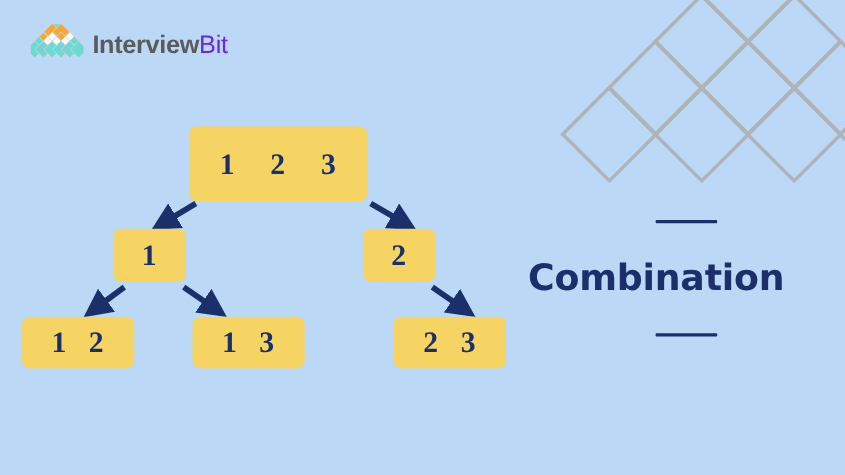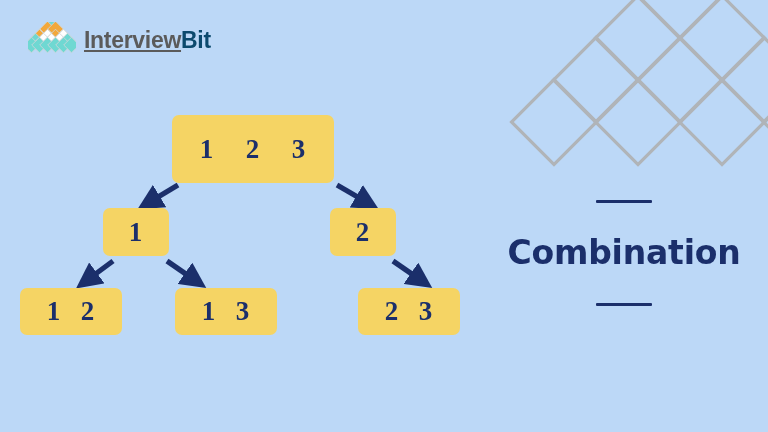--- a/index.html
+++ b/index.html
@@ -49,25 +49,24 @@
   }
   #logo-text {
     font-size: 23px;
     letter-spacing: -0.3px;
     white-space: nowrap;
     line-height: 1;
   }
   #logo-text .word-a {
     color: #5b5b5b;
     font-weight: bold;
-    text-decoration: underline;
   }
   #logo-text .word-b {
-    color: #0c4a6e;
-    font-weight: bold;
+    color: #6d28d9;
+    font-weight: normal;
   }
 
   
   #tree {
     position: absolute;
     left: 0;
     top: 0;
     width: 500px;
     height: 432px;
   }
@@ -105,21 +104,21 @@
     height: 432px;
     pointer-events: none;
   }
 
   
   #title-block {
     position: absolute;
     left: 480px;
     top: 200px;
     width: 288px;
-    text-align: center;
+    text-align: left;
   }
   .rule {
     width: 56px;
     height: 3px;
     background: #1b2f6b;
     margin: 0 auto;
     border-radius: 1px;
   }
   #rule-top { margin-bottom: 30px; }
   #rule-bottom { margin-top: 30px; }

